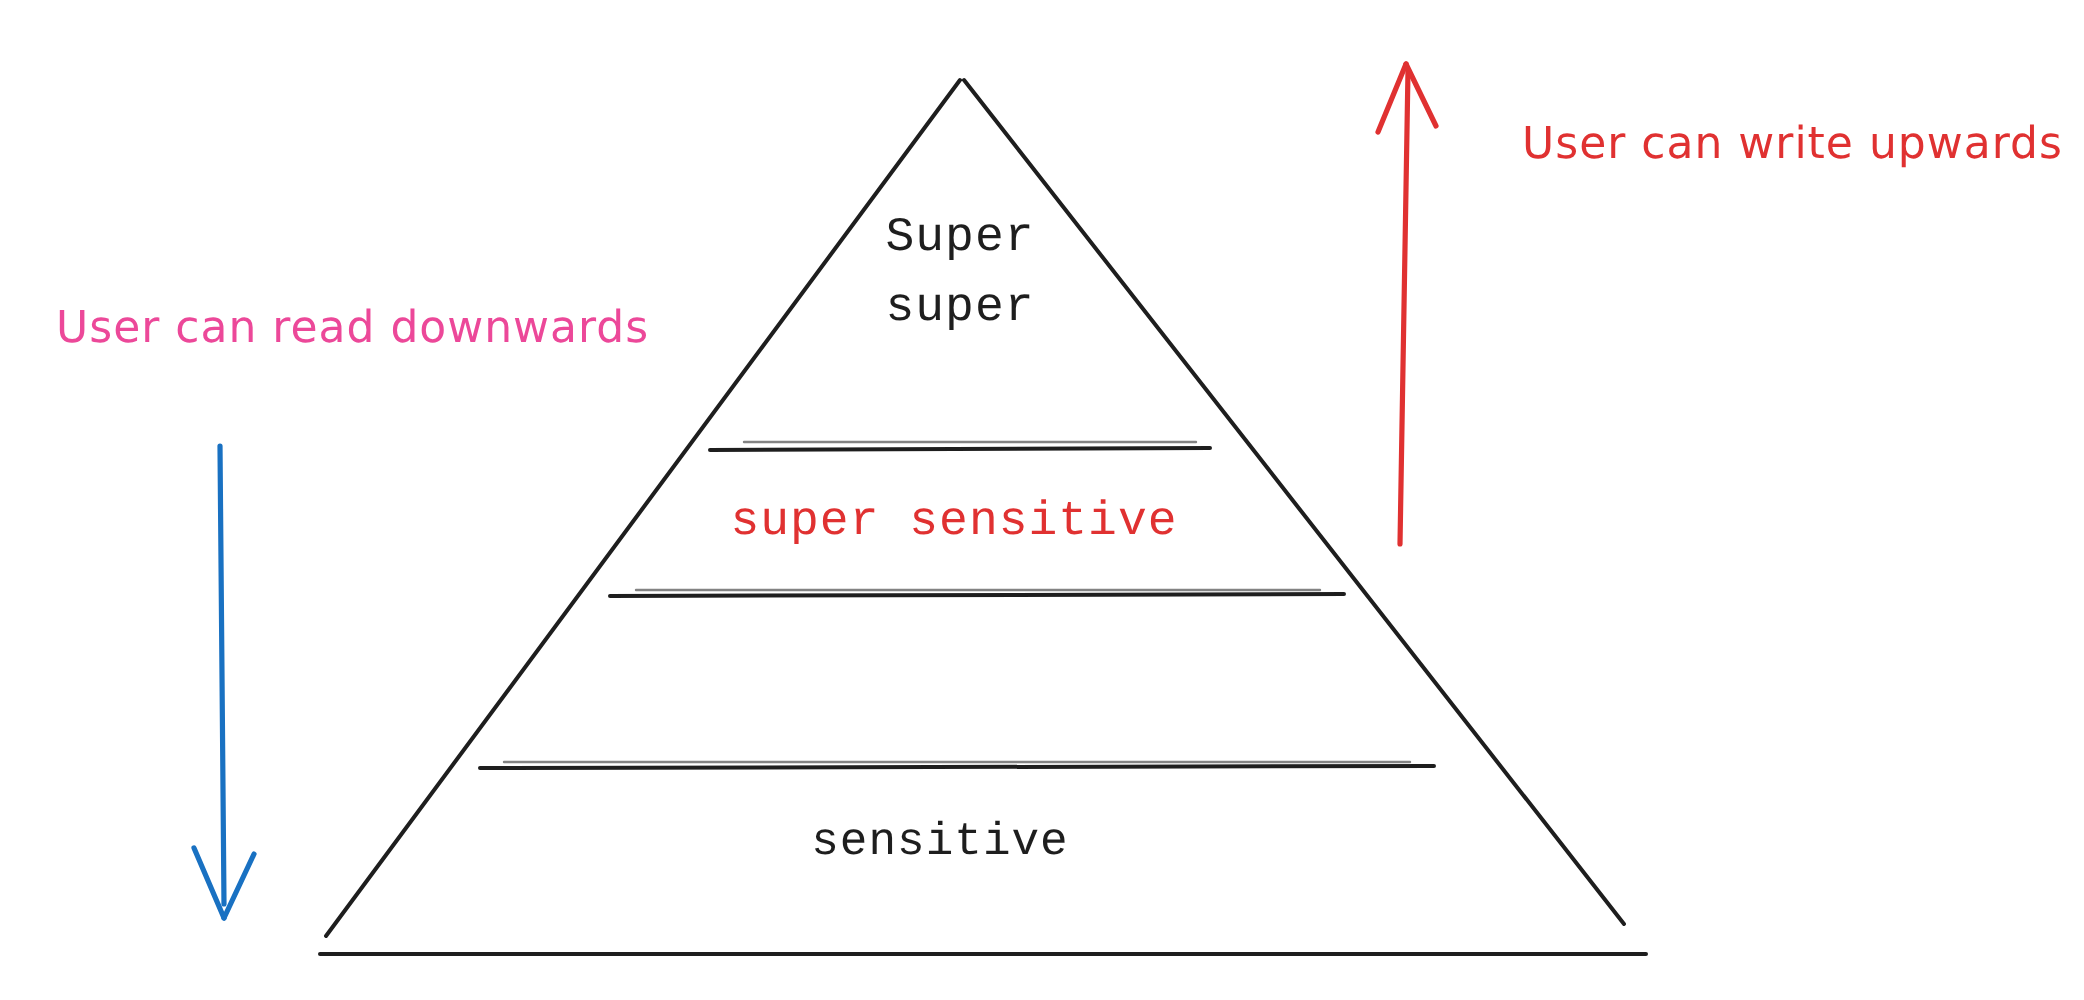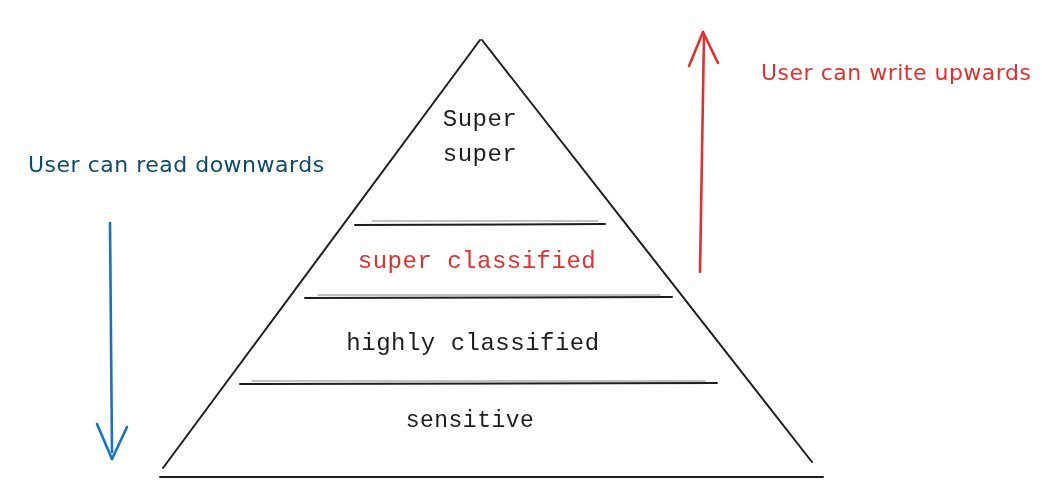--- a/index.html
+++ b/index.html
@@ -33,21 +33,21 @@
     color: #1e1e1e;
     font-size: 24px;
     letter-spacing: 0.5px;
     font-family: Liberation Mono, monospace;
   }
   .tier-line { line-height: 35px; }
   .read-label {
     left: 28px;
     top: 152px;
     font-size: 22px;
-    color: #0c4a6e;
+    color: #ec4899;
   }
   .write-label {
     left: 737px;
     top: 60px;
     font-size: 22px;
     color: #e03131;
     margin-left: 24px;
   }
   .tier-top {
     left: 380px;
@@ -109,19 +109,18 @@
 
   <div class="label read-label">User can read downwards</div>
 
   <div class="label write-label">User can write upwards</div>
 
   <div class="tier tier-top">
     <div class="tier-line">Super</div>
     <div class="tier-line">super</div>
   </div>
 
-  <div class="tier tier-super">super classified</div>
+  <div class="tier tier-super">super sensitive</div>
 
-  <div class="tier tier-highly">highly classified</div>
 
   <div class="tier tier-sensitive">sensitive</div>
 
 </div>
 
 </body></html>

